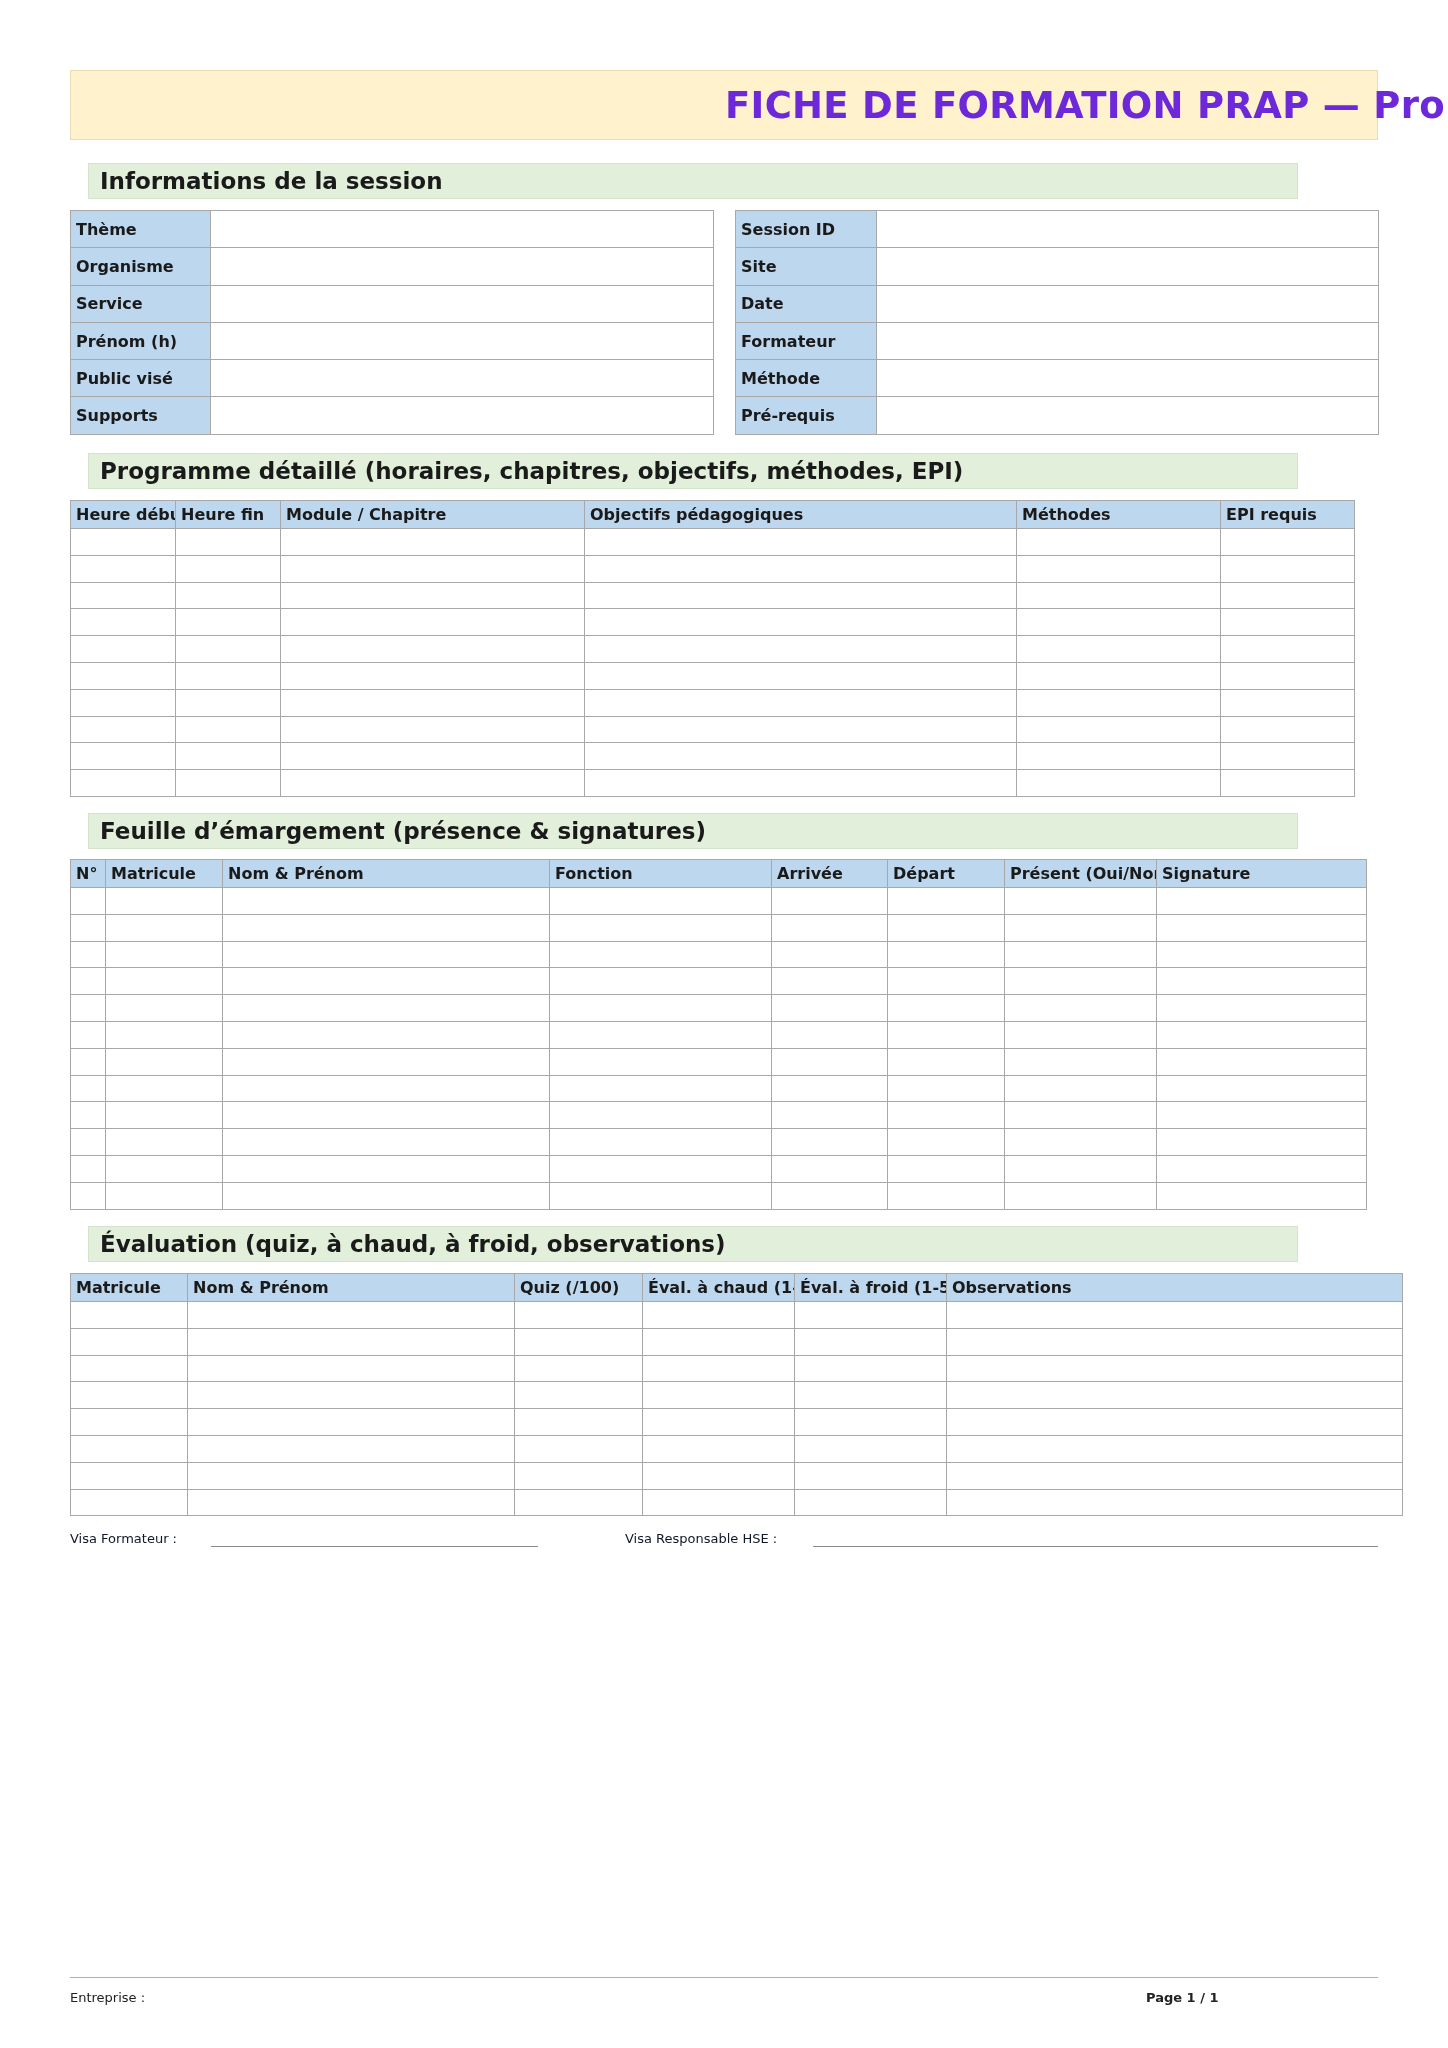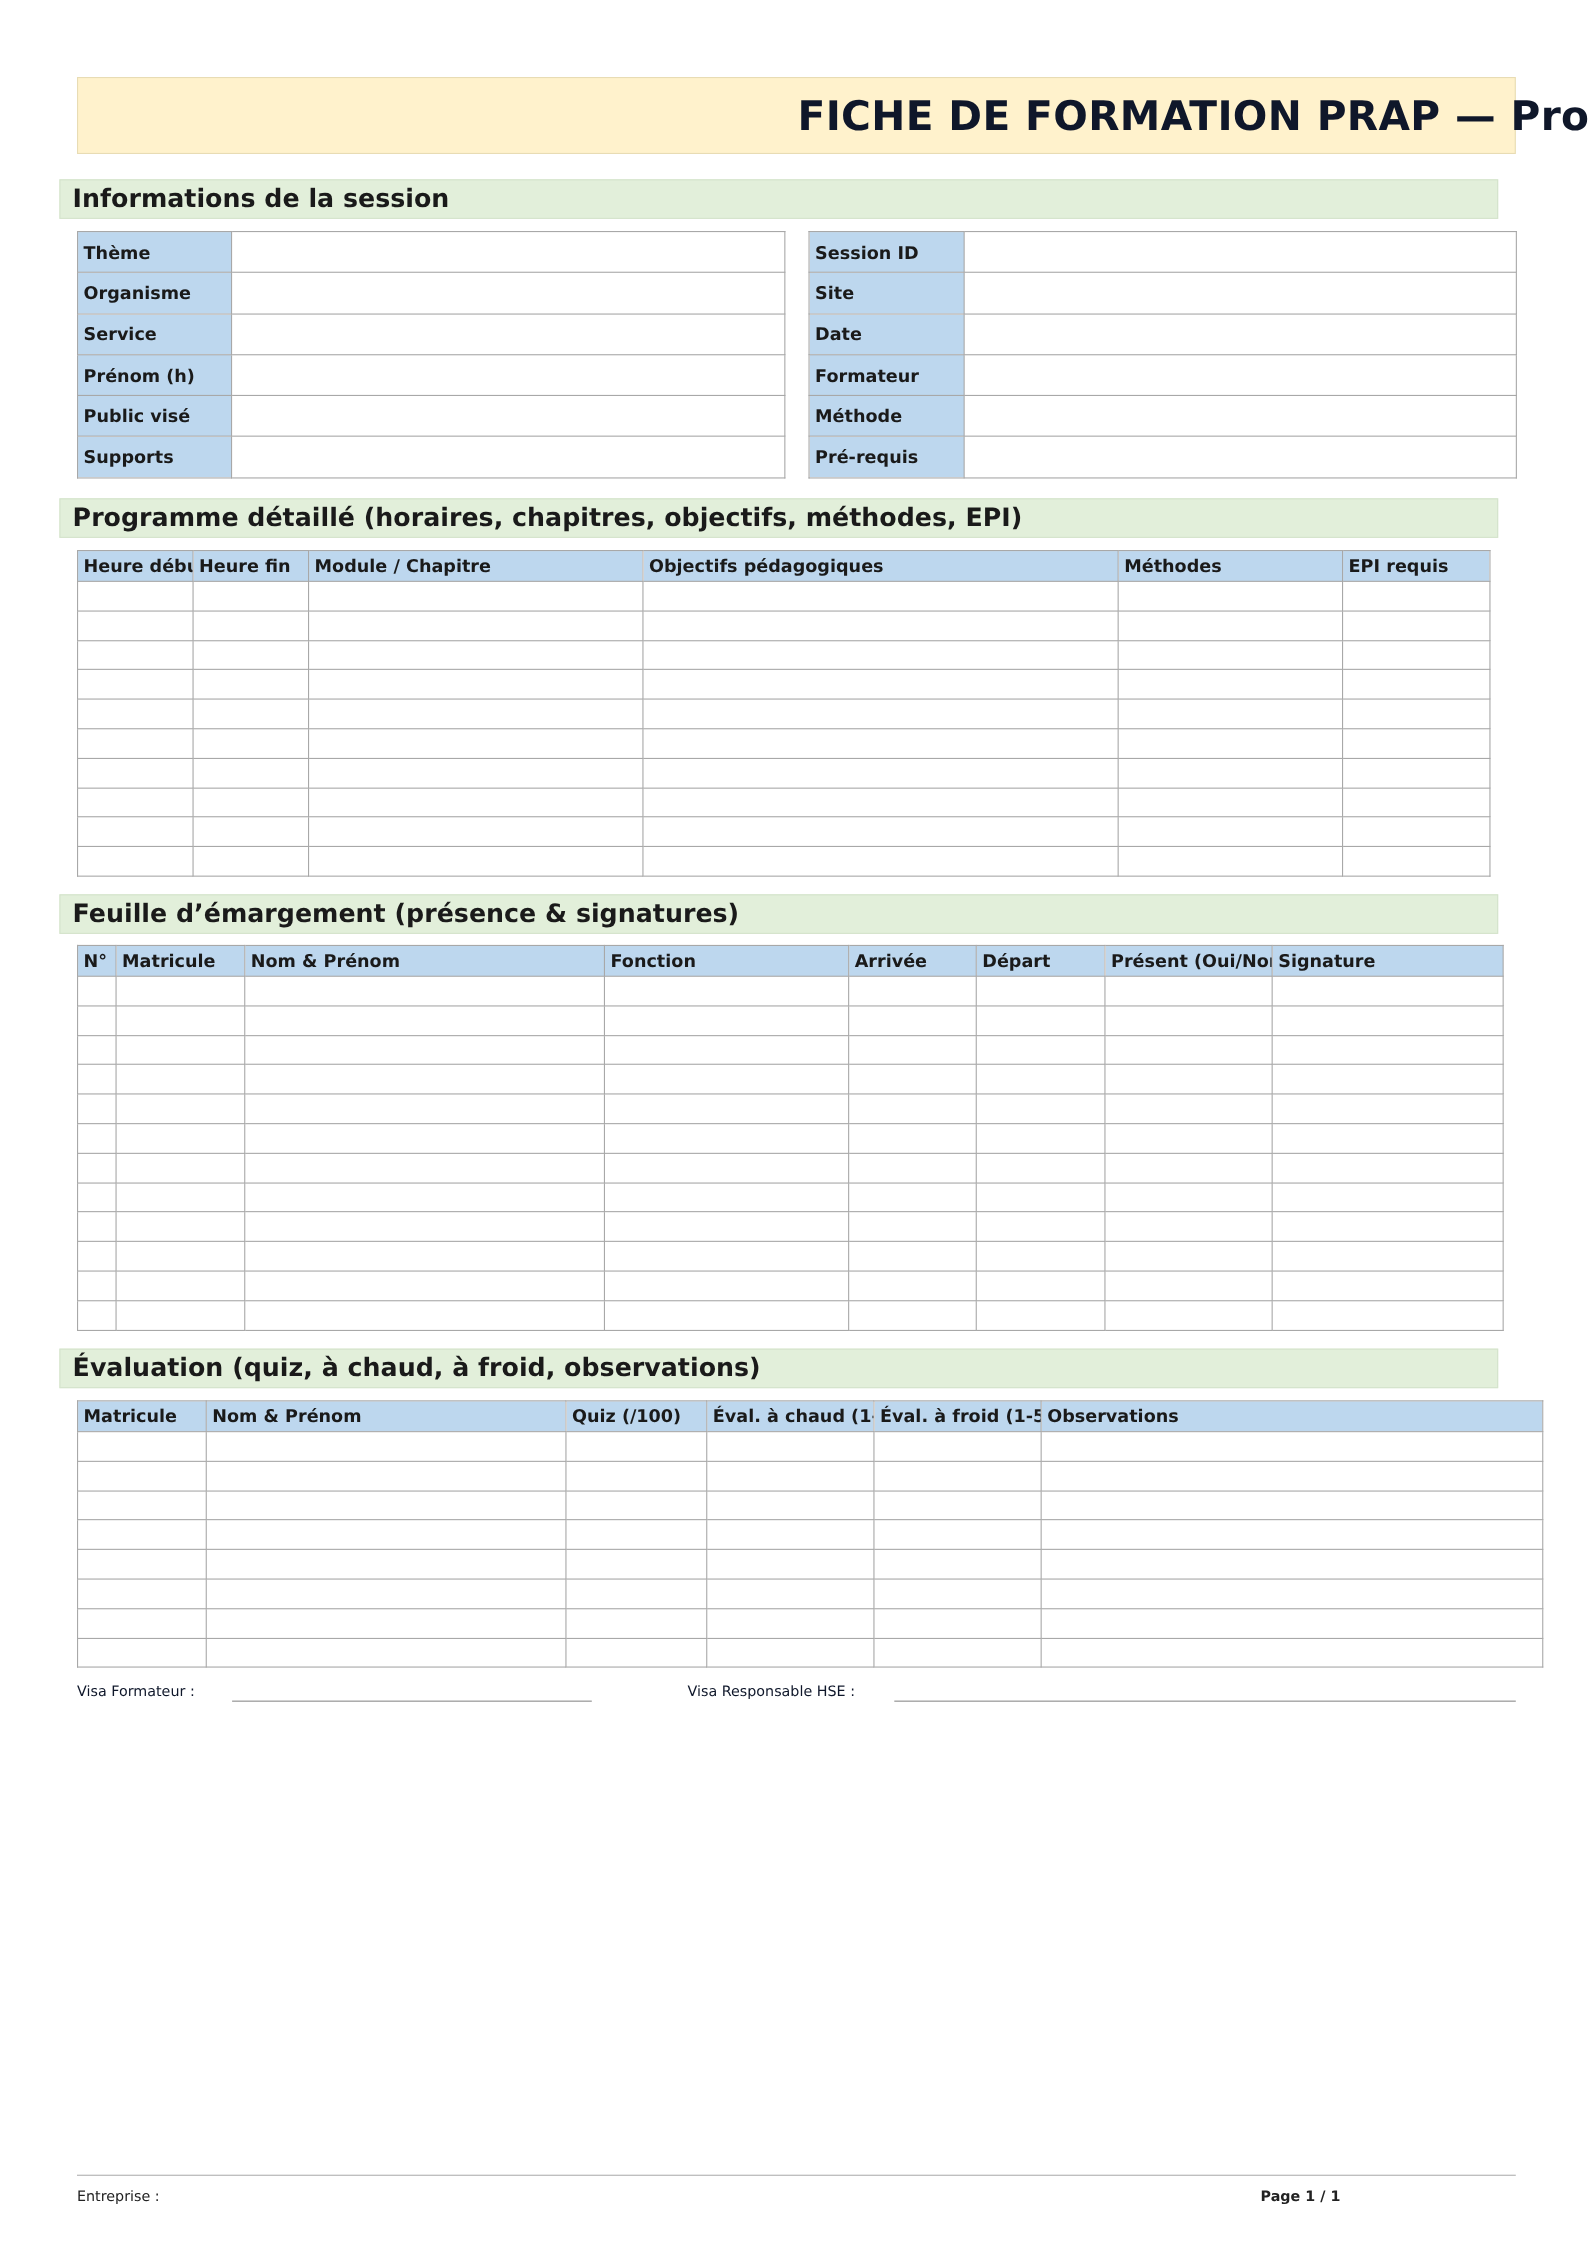--- a/index.html
+++ b/index.html
@@ -7,24 +7,24 @@
     width: 1448px; height: 2048px; position: relative; overflow: hidden;
     font-family: "DejaVu Sans", sans-serif; color: #1a1a1a;
   }
   .abs { position: absolute; }
   .title-band {
     left: 70px; top: 70px; width: 1308px; height: 70px;
     background: #FFF2CC; border: 1px solid #e8dcb4; box-sizing: border-box;
   }
   .title-text {
     left: 725px; top: 84px; white-space: nowrap;
-    font-size: 37px; font-weight: bold; color: #0f172a; letter-spacing: 0.3px;
+    font-size: 37px; font-weight: bold; color: #6d28d9; letter-spacing: 0.3px;
   }
   .section-bar {
-    left: 54px; width: 1308px; height: 36px;
+    left: 88px; width: 1210px; height: 36px;
     background: #E2EFDA; border: 1px solid #d4e3cb; box-sizing: border-box;
   }
   .section-title {
     position: absolute; left: 11px; top: 4px;
     font-size: 23px; font-weight: bold; color: #1a1a1a; white-space: nowrap;
   }
   table.grid {
     position: absolute; border-collapse: collapse; table-layout: fixed;
     font-family: "DejaVu Sans", sans-serif;
   }

